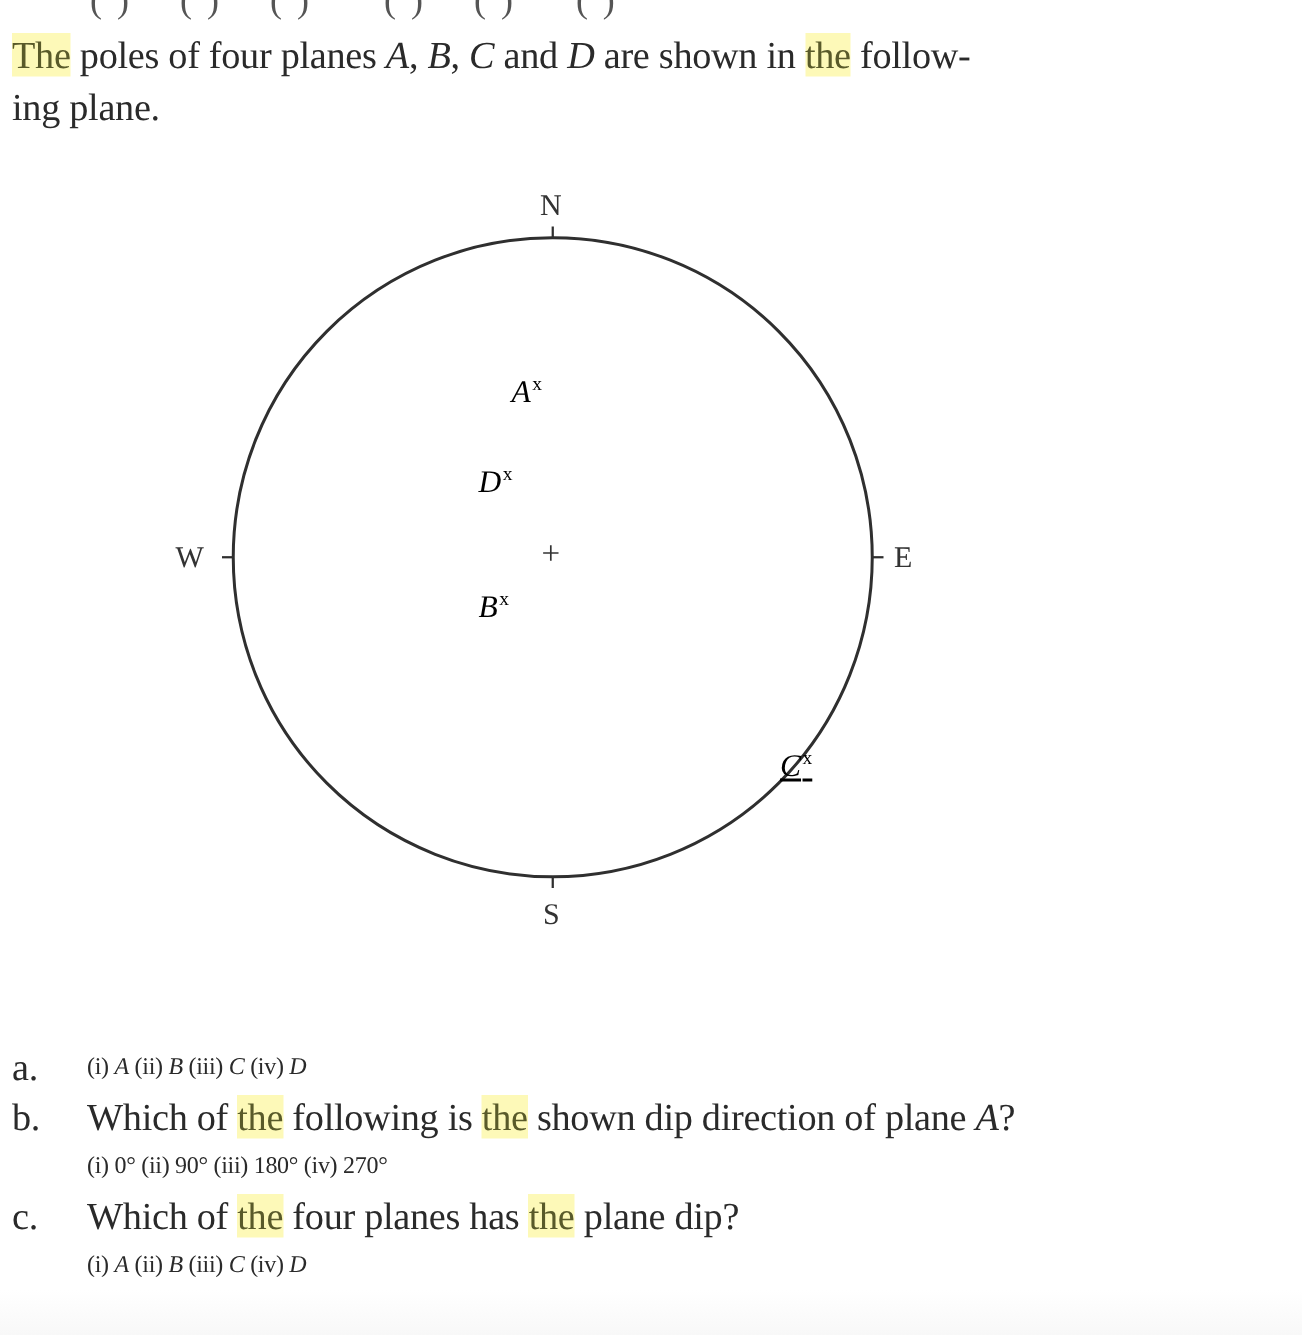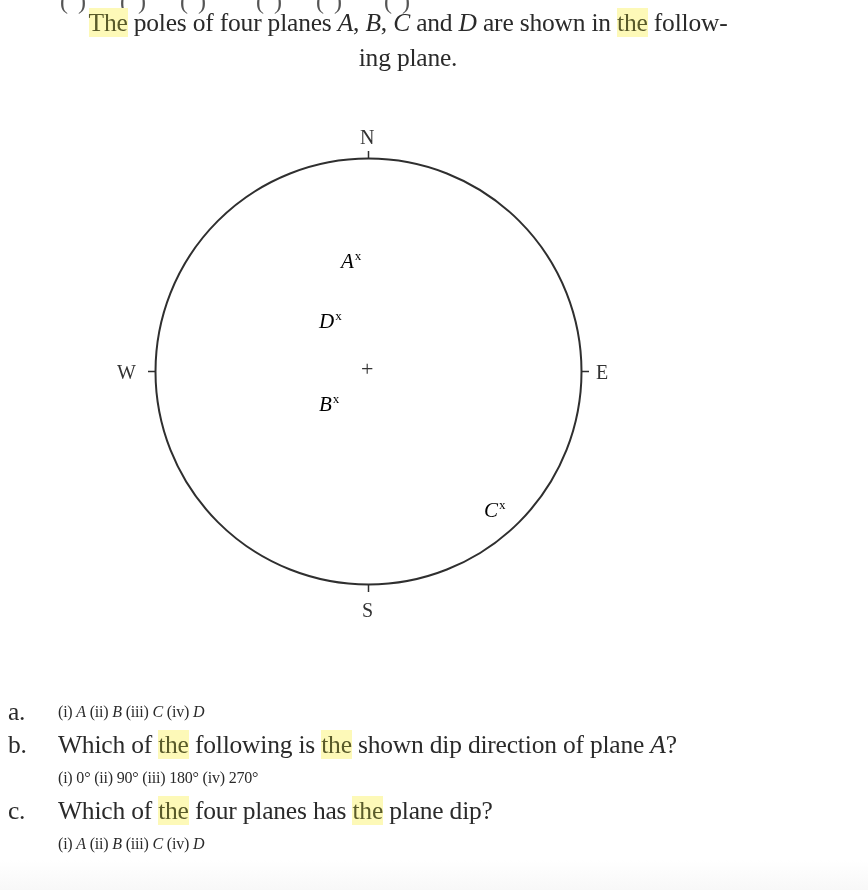--- a/index.html
+++ b/index.html
@@ -20,26 +20,25 @@
       left: 60px;
       top: -12px;
       font-size: 24px;
       color: #555;
       letter-spacing: 2px;
       white-space: nowrap;
     }
     .intro {
       position: absolute;
       left: 8px;
-      top: 5px;
+      top: 19px;
       width: 800px;
       font-size: 25.5px;
       line-height: 35px;
       letter-spacing: -0.2px;
-      text-align: center;
     }
     .hl {
       background: #fdf9b8;
       color: #595a2a;
     }
     .ital { font-style: italic; }
 
     .figure {
       position: absolute;
       left: 0;
@@ -120,21 +119,21 @@
 
   <span class="lbl" style="left:360px; top:127px;">N</span>
   <span class="lbl" style="left:362px; top:600px;">S</span>
   <span class="lbl" style="left:117px; top:362px;">W</span>
   <span class="lbl" style="left:596px; top:362px;">E</span>
   <span class="lbl" style="left:361px; top:359px; font-size:22px;">+</span>
 
   <span class="pole" style="left:341px; top:245px;"><span>A</span><sup>x</sup></span>
   <span class="pole" style="left:271px; top:305px;margin-left:48px;"><span>D</span><sup>x</sup></span>
   <span class="pole" style="left:319px; top:388px;"><span>B</span><sup>x</sup></span>
-  <span class="pole" style="left:484px; top:494px;"><span>C</span><sup>x</sup></span>
+  <span class="pole" style="left:520px; top:494px;text-decoration:underline;"><span>C</span><sup>x</sup></span>
 </div>
 
 <div class="questions">
   <div class="q">
     <div class="q-letter">a.</div>
     <div class="q-body">
       <div class="q-options">
         <span>(i)</span> <span class="ital">A</span>
         <span>(ii)</span> <span class="ital">B</span>
         <span>(iii)</span> <span class="ital">C</span>

